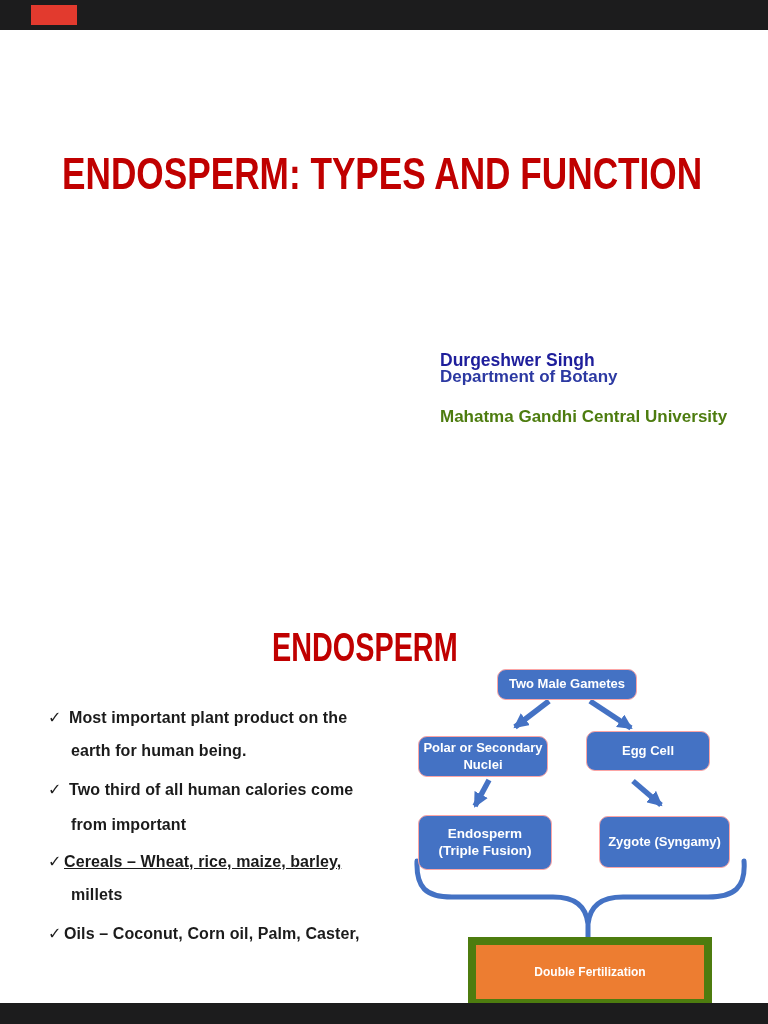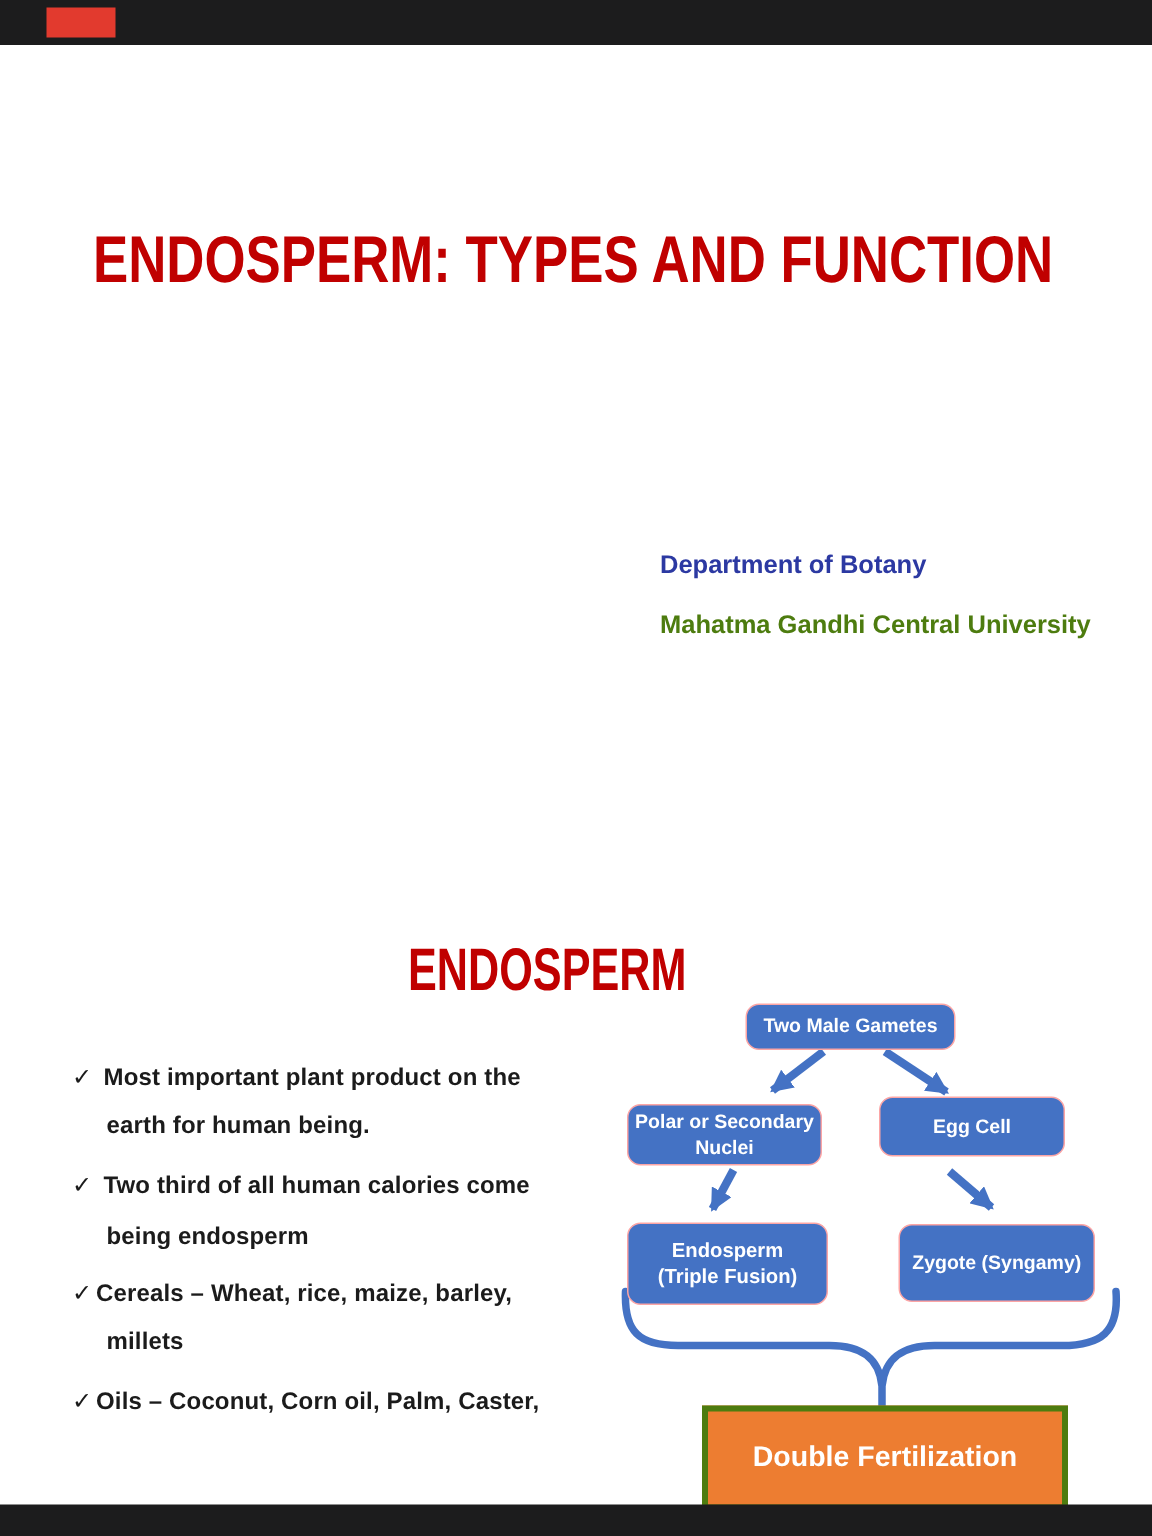--- a/index.html
+++ b/index.html
@@ -19,55 +19,56 @@
   .a-dept{top:367px;font-size:17px;font-weight:bold;color:#2C39A2;}
   .a-univ{top:407px;font-size:17px;font-weight:bold;color:#4d7c0f;}
 
   
   .title2{position:absolute;left:272px;top:627px;font-size:40px;line-height:1;font-weight:bold;
           color:#C00000;white-space:nowrap;transform:scaleX(.72);transform-origin:0 50%;}
   .bl{position:absolute;font-size:16px;font-weight:bold;color:#1b1b1b;white-space:nowrap;letter-spacing:.1px;}
   .bl .chk{display:inline-block;width:21px;font-family:"DejaVu Sans",sans-serif;font-weight:normal;}
   .bl1{left:48px;top:708px;} .bl2{left:71px;top:742px;}
   .bl3{left:48px;top:780px;} .bl4{left:71px;top:816px;}
-  .bl5{left:48px;top:852px;} .bl6{left:71px;top:886px;}
+  .bl5{left:48px;top:852px;text-decoration:underline;} .bl6{left:71px;top:886px;}
   .bl7{left:48px;top:924px;}
 
   
   .node{position:absolute;box-sizing:border-box;background:#4472C4;border:1px solid #fca5a5;
         border-radius:9px;color:#ffffff;font-weight:bold;font-size:13px;line-height:1.25;
         display:flex;align-items:center;justify-content:center;text-align:center;white-space:pre-line;z-index:5;}
   .n-top{left:497px;top:669px;width:140px;height:31px;}
   .n-left{left:418px;top:736px;width:130px;height:41px;}
   .n-right{left:586px;top:731px;width:124px;height:40px;}
   .n-endo{left:418px;top:815px;width:134px;height:55px;font-size:13.5px;}
   .n-zyg{left:599px;top:816px;width:131px;height:52px;}
-  .n-result{left:468px;top:937px;width:244px;height:70px;background:#ED7D31;border:4px solid #4d7c0f;
-            border-radius:0;font-size:19px;}
+  .n-result{left:468px;top:937px;width:244px;height:70px;background:#ED7D31;border:8px solid #4d7c0f;
+            border-radius:0;font-size:12px;}
   .connectors{position:absolute;left:0;top:0;width:768px;height:1024px;z-index:4;pointer-events:none;}
 </style>
 </head>
 <body>
 
 <div class="page">
 
   <div class="topbar">
     <div class="badge"></div>
   </div>
 
   <div class="title1">ENDOSPERM: TYPES AND FUNCTION</div>
+  <div class="a-line a-name">Durgeshwer Singh</div>
   <div class="a-line a-dept">Department of Botany</div>
   <div class="a-line a-univ">Mahatma Gandhi Central University</div>
 
   <div class="title2">ENDOSPERM</div>
 
   <div class="bl bl1"><span class="chk">✓</span><span>Most important plant product on the</span></div>
   <div class="bl bl2"><span>earth for human being.</span></div>
   <div class="bl bl3"><span class="chk">✓</span><span>Two third of all human calories come</span></div>
-  <div class="bl bl4"><span>being endosperm</span></div>
+  <div class="bl bl4"><span>from important</span></div>
   <div class="bl bl5"><span class="chk" style="width:16px">✓</span><span>Cereals – Wheat, rice, maize, barley,</span></div>
   <div class="bl bl6"><span>millets</span></div>
   <div class="bl bl7"><span class="chk" style="width:16px">✓</span><span>Oils – Coconut, Corn oil, Palm, Caster,</span></div>
 
   <svg class="connectors" viewBox="0 0 768 1024">
     <defs>
       <marker id="ah" markerUnits="userSpaceOnUse" markerWidth="16" markerHeight="15" refX="13" refY="7.5" orient="auto">
         <path d="M0,0 L15,7.5 L0,15 Z" fill="#4472C4"></path>
       </marker>
     </defs>

